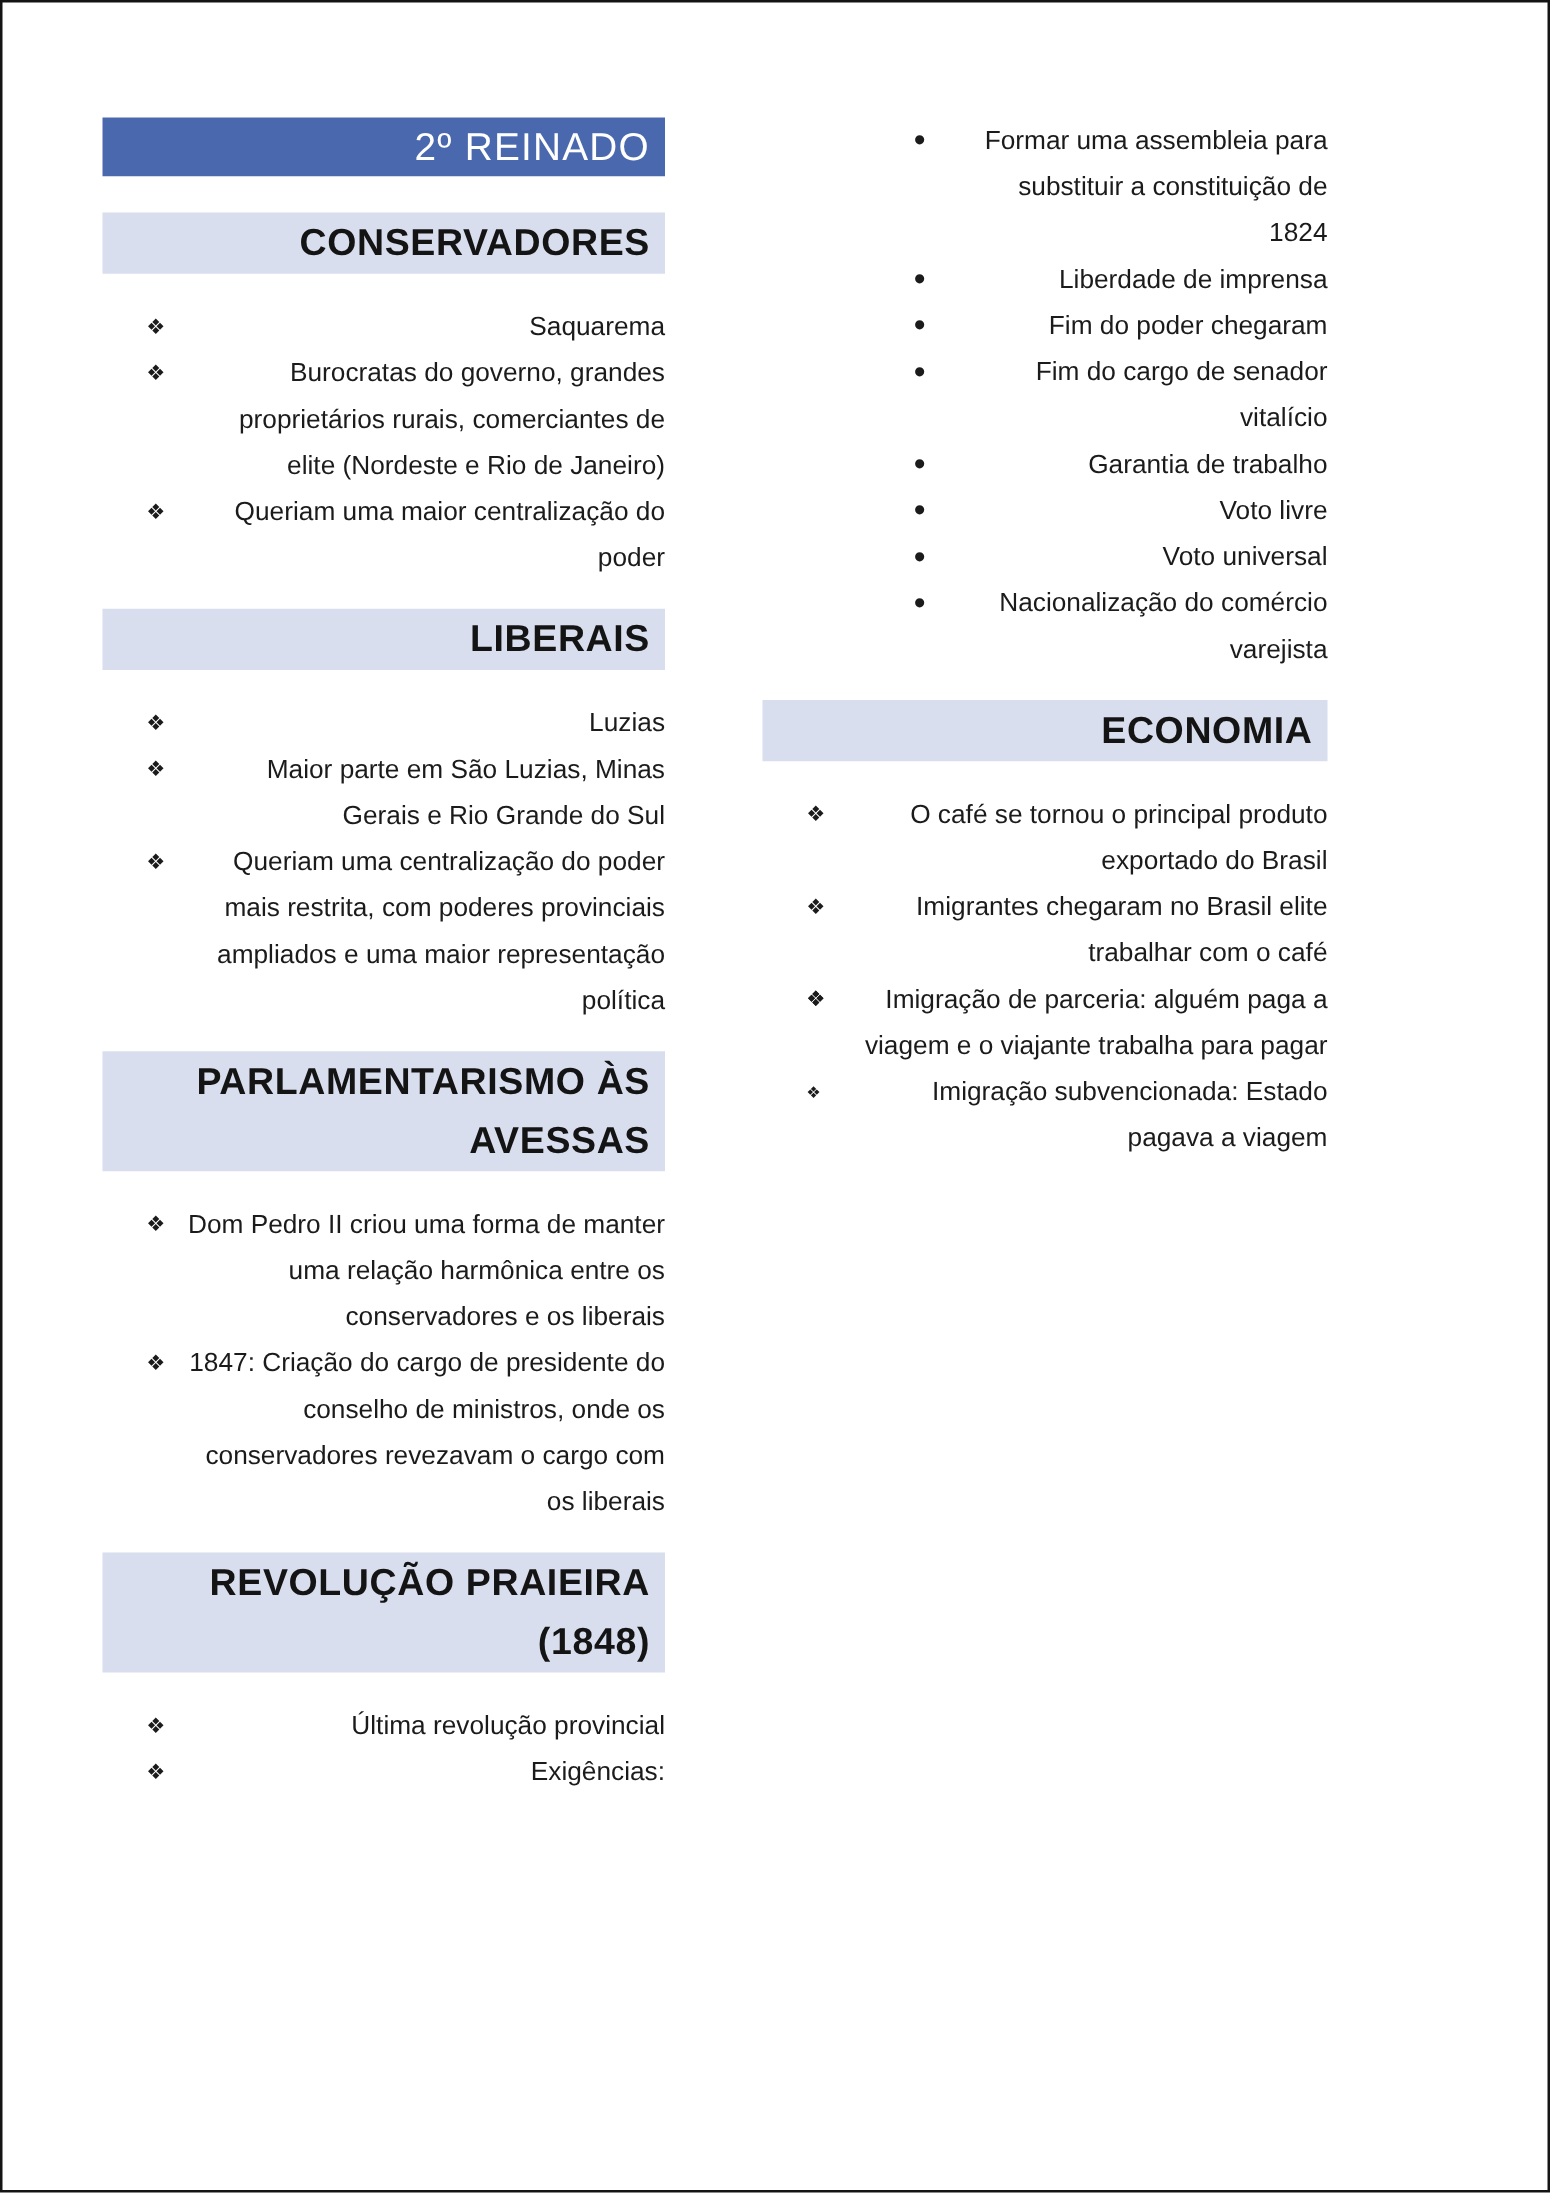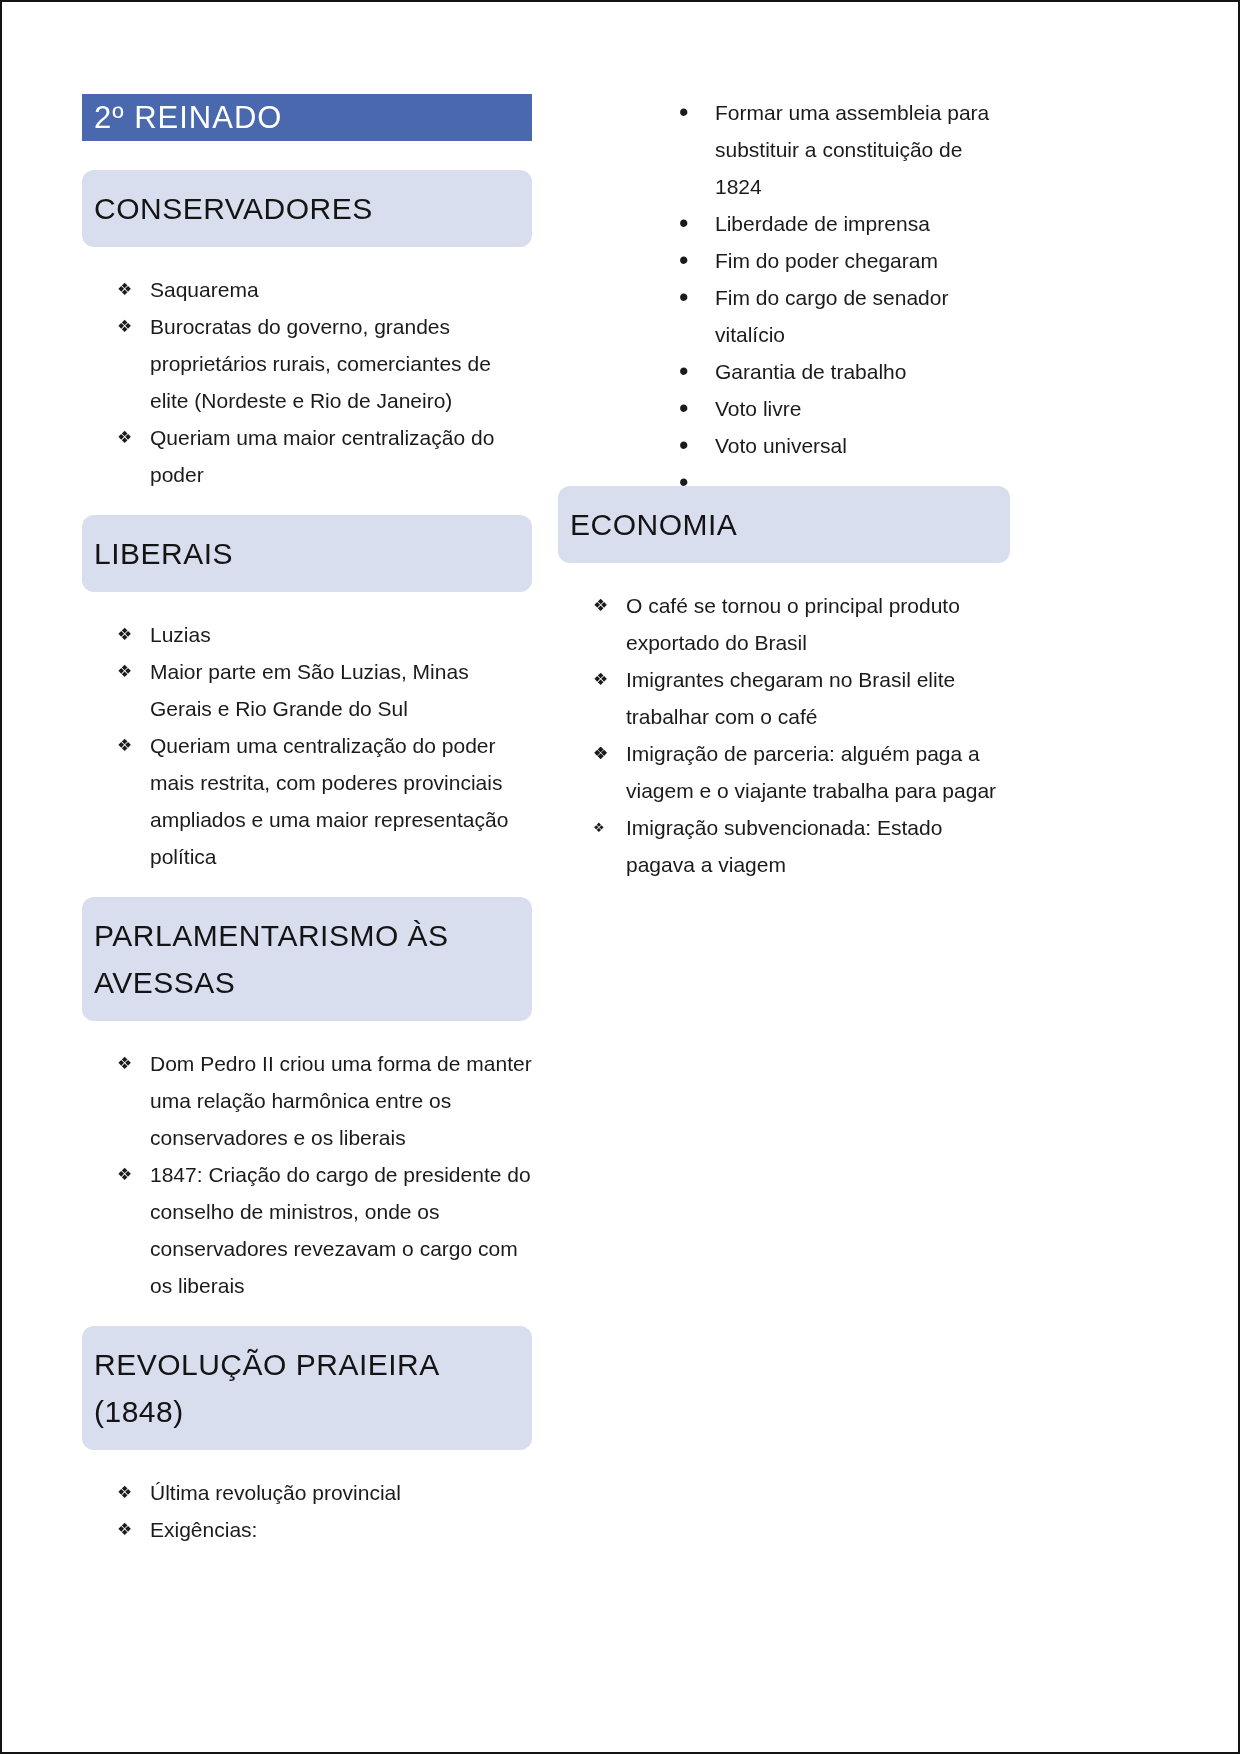--- a/index.html
+++ b/index.html
@@ -7,45 +7,45 @@
     width: 1240px;
     height: 1754px;
     box-sizing: border-box;
     border: 2px solid #141414;
     font-family: "Liberation Sans", sans-serif;
     color: #1b1b1b;
     overflow: hidden;
   }
   .doc {
     display: flex;
-    gap: 26px;
+    gap: 78px;
     padding: 92px 0 0 80px;
+    text-align: right;
   }
   .col-left  { width: 450px; flex: 0 0 450px; }
   .col-right { width: 452px; flex: 0 0 452px; }
 
   .title-box {
     background: #4a68ad;
     color: #ffffff;
     font-size: 31px;
     line-height: 47px;
     padding: 0 12px;
     letter-spacing: 1px;
     font-weight: 400;
   }
   .heading {
     background: #d9deee;
     color: #141414;
     font-size: 30px;
     line-height: 47px;
-    padding: 15px 12px;
+    padding: 1px 12px;
     letter-spacing: 0.5px;
-    font-weight: 400;
+    font-weight: 700;
     margin: 22px 0 0 0;
-    border-radius: 12px;
   }
   .col-left .heading.first { margin-top: 29px; }
 
   ul.blist {
     list-style: none;
     margin: 24px 0 0 0;
     padding: 0 0 0 68px;
     font-size: 21px;
     line-height: 37px;
   }
@@ -102,21 +102,21 @@
   <div class="col-right">
 
     <ul class="blist dotlist">
       <li><span class="mk">•</span><span class="tx">Formar uma assembleia para substituir a constituição de 1824</span></li>
       <li><span class="mk">•</span><span class="tx">Liberdade de imprensa</span></li>
       <li><span class="mk">•</span><span class="tx">Fim do poder chegaram</span></li>
       <li><span class="mk">•</span><span class="tx">Fim do cargo de senador vitalício</span></li>
       <li><span class="mk">•</span><span class="tx">Garantia de trabalho</span></li>
       <li><span class="mk">•</span><span class="tx">Voto livre</span></li>
       <li><span class="mk">•</span><span class="tx">Voto universal</span></li>
-      <li><span class="mk">•</span></li>
+      <li><span class="mk">•</span><span class="tx">Nacionalização do comércio varejista</span></li>
     </ul>
 
     <div class="heading">ECONOMIA</div>
     <ul class="blist">
       <li><span class="mk">❖</span><span class="tx">O café se tornou o principal produto exportado do Brasil</span></li>
       <li><span class="mk">❖</span><span class="tx">Imigrantes chegaram no Brasil elite trabalhar com o café</span></li>
       <li><span class="mk">❖</span></li>
       <li><span class="mk">❖</span><span class="tx">Imigração de parceria: alguém paga a viagem e o viajante trabalha para pagar</span></li>
       <li><span class="mk mk-sm">❖</span><span class="tx">Imigração subvencionada: Estado pagava a viagem</span></li>
     </ul>

